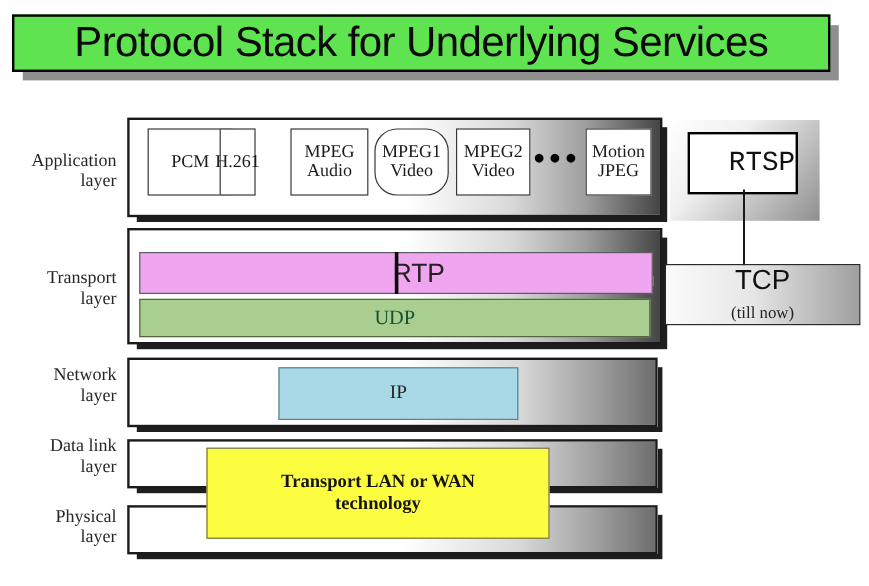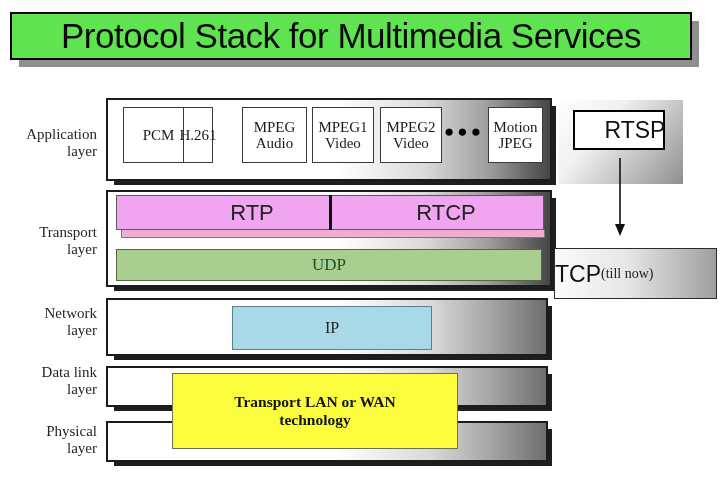--- a/index.html
+++ b/index.html
@@ -45,33 +45,33 @@
   
   .proto-box{
     position:absolute;top:7px;height:56px;box-sizing:border-box;
     background:#ffffff;border:1.5px solid #3a3a3a;
     display:flex;align-items:center;justify-content:center;text-align:center;
     font-size:15px;line-height:16px;color:#1a1a1a;
   }
   #box-pcm{left:15px;width:71px;}
   #box-h261{left:75px;width:30px;}
   #box-mpeg-audio{left:134px;width:65px;}
-  #box-mpeg1{left:204px;width:62px;}
+  #box-mpeg1{left:204px;width:62px;border-radius:19px;}
   #box-mpeg2{left:272px;width:62px;}
   #box-motion-jpeg{left:380px;width:55px;}
   #ellipsis{
     position:absolute;left:334px;top:7px;width:44px;height:50px;
     display:flex;align-items:center;justify-content:center;
     font-family:"Liberation Sans","DejaVu Sans",sans-serif;
     font-weight:bold;font-size:17px;letter-spacing:3px;color:#000;
   }
 
   
   #rtp-rtcp{
-    position:absolute;left:8px;top:3px;width:428px;height:35px;box-sizing:border-box;
+    position:absolute;left:8px;top:18px;width:428px;height:35px;box-sizing:border-box;
     background:var(--rtp-bg,#f0a5f0);border:1px solid #5c5c5c;display:flex;padding-left:38px;
   }
   #rtp-rtcp .half{
     flex:1;display:flex;align-items:center;justify-content:center;
     font-family:"Liberation Sans","DejaVu Sans",sans-serif;font-size:22px;color:#222;
   }
   #rtp-divider{position:absolute;left:calc(50% - 1px);top:-1px;bottom:-1px;width:2.5px;background:#0a0a0a;}
   #rtp-shadow{
     position:absolute;left:13px;top:38px;width:424px;height:8px;box-sizing:border-box;
     background:var(--rtp-shadow,#eeaed2);border:1px solid #777;border-top:none;
@@ -96,44 +96,44 @@
     display:flex;align-items:center;justify-content:center;text-align:center;
     font-weight:bold;font-size:15.5px;line-height:18px;color:#141414;
   }
 
   
   #rtsp-panel{
     position:absolute;left:558px;top:100px;width:125px;height:84px;
     background:linear-gradient(130deg,#ffffff 0%,#f0f0f0 35%,#b5b5b5 75%,#8f8f8f 100%);
   }
   #rtsp-box{
-    position:absolute;left:15px;top:10px;width:92px;height:40px;box-sizing:border-box;
+    position:absolute;left:15px;top:10px;width:92px;height:52px;box-sizing:border-box;
     background:#ffffff;border:2px solid #000;
     display:flex;align-items:center;justify-content:center;
-    font-family:Liberation Sans, sans-serif;font-size:23px;color:#111;padding-left:32px;
+    font-family:Liberation Mono, monospace;font-size:23px;color:#111;padding-left:32px;
   }
   #arrow{position:absolute;left:610px;top:156px;width:20px;height:82px;}
   #tcp-box{
-    position:absolute;left:554px;top:248px;width:163px;height:51px;box-sizing:border-box;
+    position:absolute;left:554px;top:220px;width:163px;height:51px;box-sizing:border-box;
     background:linear-gradient(90deg,#fbfbfb 0%,#e6e6e6 45%,#9f9f9f 100%);
     border:1.5px solid #2a2a2a;
-    display:flex;flex-direction:row;align-items:center;justify-content:flex-start;
+    display:flex;flex-direction:column;align-items:center;justify-content:space-between;
   }
   #tcp-box .tcp{
     font-family:"Liberation Sans","DejaVu Sans",sans-serif;font-size:23px;line-height:24px;color:#111;
   }
   #tcp-box .note{font-size:14px;line-height:16px;color:#222;}
 </style>
 </head>
 <body>
 
 <div id="canvas">
 
   <div id="title-box">
-    <span class="t">Protocol Stack for Multimedia Services</span>
+    <span class="t">Protocol Stack for Underlying Services</span>
   </div>
 
   <div class="layer-label pre" style="top:126px;">Application
 layer</div>
   <div class="layer-label pre" style="top:224px;">Transport
 layer</div>
   <div class="layer-label pre" style="top:305px;">Network
 layer</div>
   <div class="layer-label pre" style="top:364px;">Data link
 layer</div>
@@ -152,21 +152,20 @@
     <div id="ellipsis">●●●</div>
     <div id="box-motion-jpeg" class="proto-box pre">Motion
 JPEG</div>
   </div>
 
   <div id="transport-bar" class="bar grad-a">
     <div id="rtp-shadow"></div>
     <div id="rtp-rtcp">
       <div class="half">RTP</div>
       <div id="rtp-divider"></div>
-      <div class="half">RTCP</div>
     </div>
     <div id="udp-box">UDP</div>
   </div>
 
   <div id="network-bar" class="bar grad-b">
     <div id="ip-box">IP</div>
   </div>
 
   <div id="datalink-bar" class="bar grad-b"></div>
   <div id="physical-bar" class="bar grad-b"></div>

